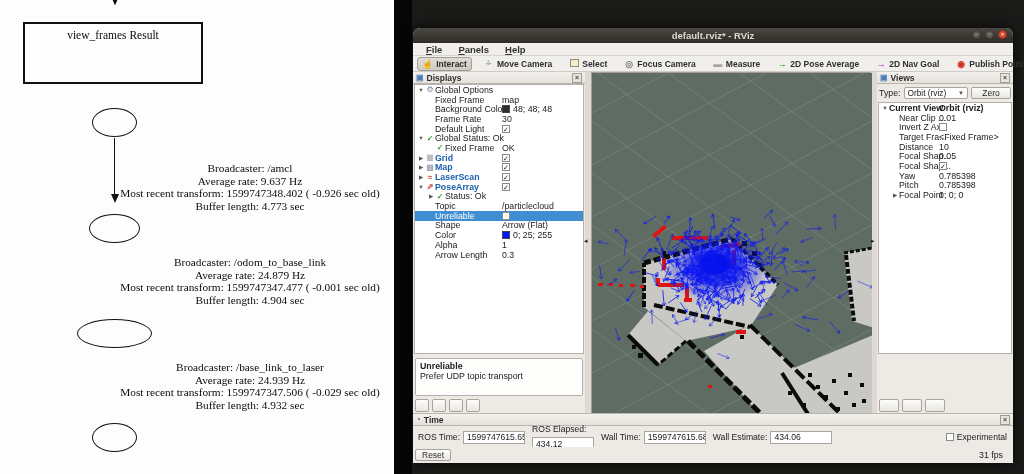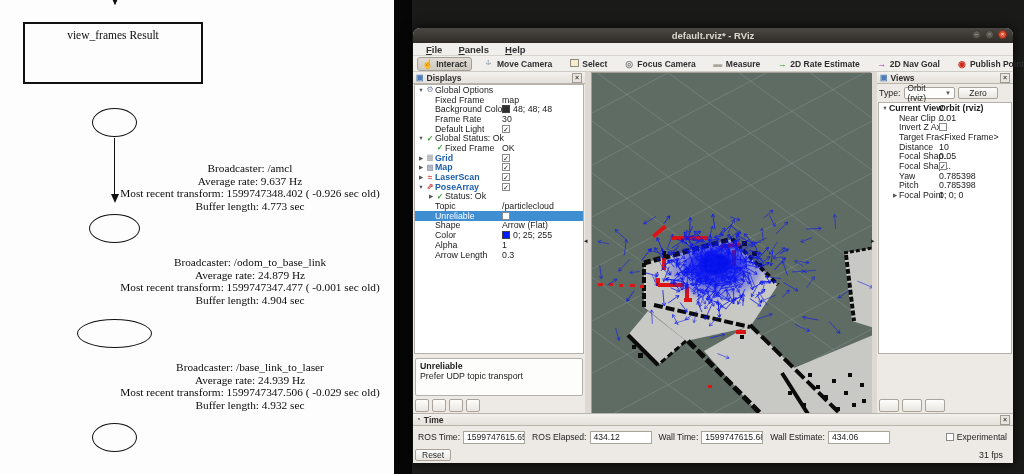--- a/index.html
+++ b/index.html
@@ -85,21 +85,21 @@
   .cbox{width:8px;height:8px;border:1px solid #8a8a8a;background:#fff;font-size:7px;line-height:7px;text-align:center;color:#222;flex:0 0 auto;}
   .pvtext{white-space:nowrap;overflow:hidden;}
 
   .helpbox{position:absolute;left:2px;right:2px;top:286px;height:38px;background:#fdfdfc;border:1px solid #b5b1aa;border-radius:2px;padding:2px 4px;font-size:8.8px;color:#222;}
   .helpbox .ht{font-weight:bold;}
   .btnrow{position:absolute;left:2px;right:2px;top:327px;display:flex;gap:3px;}
   .pbtn{height:13px;background:linear-gradient(#fdfdfc,#e9e6e0);border:1px solid #a9a49b;border-radius:2px;font-size:8.5px;color:#2e2e2e;padding:0 6px;display:flex;align-items:center;}
   .pbtn.disabled{color:#a49f96;}
   .views .btnrow .pbtn{padding:0 9px;}
 
-  .typerow{position:absolute;left:2px;right:15px;top:14px;height:14px;display:flex;align-items:center;gap:3px;font-size:8.8px;color:#222;}
+  .typerow{position:absolute;left:2px;right:2px;top:14px;height:14px;display:flex;align-items:center;gap:3px;font-size:8.8px;color:#222;}
   .typesel{flex:1;height:12px;background:#fdfdfc;border:1px solid #a9a49b;border-radius:2px;font-size:8.3px;display:flex;align-items:center;padding:0 3px;gap:2px;}
   .typesel .car{margin-left:auto;font-size:6px;color:#555;}
   .zerobtn{width:40px;height:12px;background:linear-gradient(#fdfdfc,#e9e6e0);border:1px solid #a9a49b;border-radius:2px;font-size:8.5px;display:flex;align-items:center;justify-content:center;}
 
   
   .timepanel{position:absolute;left:0;top:385px;width:600px;height:34px;background:#edeae5;border-top:1px solid #b9b4ac;}
   .timebody{position:relative;height:22px;display:flex;align-items:center;padding-left:5px;gap:3px;font-size:8.6px;color:#222;}
   .tbox{height:13px;background:#fff;border:1px solid #a9a49b;font-size:8.6px;padding:0 3px;display:flex;align-items:center;width:62px;margin-right:4px;overflow:hidden;white-space:nowrap;}
   .experimental{position:absolute;right:6px;display:flex;align-items:center;gap:3px;}
   .statusbar{position:absolute;left:0;top:419px;width:600px;height:16px;background:#edeae5;}
@@ -193,21 +193,21 @@
             <span class="tbtn">
               <span class="ticon" style="color: rgb(124, 124, 124);">◎</span>
               <span class="tlabel">Focus Camera</span>
             </span>
             <span class="tbtn">
               <span class="ticon" style="color: rgb(169, 164, 156);">▬</span>
               <span class="tlabel">Measure</span>
             </span>
             <span class="tbtn">
               <span class="ticon" style="color: rgb(31, 163, 31);">→<span class="icon-tilt"></span></span>
-              <span class="tlabel">2D Rate Estimate</span>
+              <span class="tlabel">2D Pose Average</span>
             </span>
             <span class="tbtn">
               <span class="ticon" style="color: rgb(191, 31, 191);">→<span class="icon-tilt"></span></span>
               <span class="tlabel">2D Nav Goal</span>
             </span>
             <span class="tbtn">
               <span class="ticon" style="color: rgb(207, 45, 29);">◉</span>
               <span class="tlabel">Publish Point</span>
             </span>
           </span>
@@ -982,21 +982,21 @@
           <span>Time</span>
           <span class="hx">×</span>
         </div>
         <div class="timebody">
           <span style="display:flex;align-items:center;gap:3px;">
 
           <span style="display:flex;align-items:center;gap:3px;">
                 <span class="tf-label">ROS Time:</span>
                 <span class="tbox">1599747615.65</span>
               </span>
-              <span style="display:flex;align-items:center;gap:3px;">
+              <span style="display:flex;gap:3px;flex-direction:column;">
                 <span class="tf-label">ROS Elapsed:</span>
                 <span class="tbox">434.12</span>
               </span>
               <span style="display:flex;align-items:center;gap:3px;">
                 <span class="tf-label">Wall Time:</span>
                 <span class="tbox">1599747615.68</span>
               </span>
               <span style="display:flex;align-items:center;gap:3px;">
                 <span class="tf-label">Wall Estimate:</span>
                 <span class="tbox">434.06</span>

